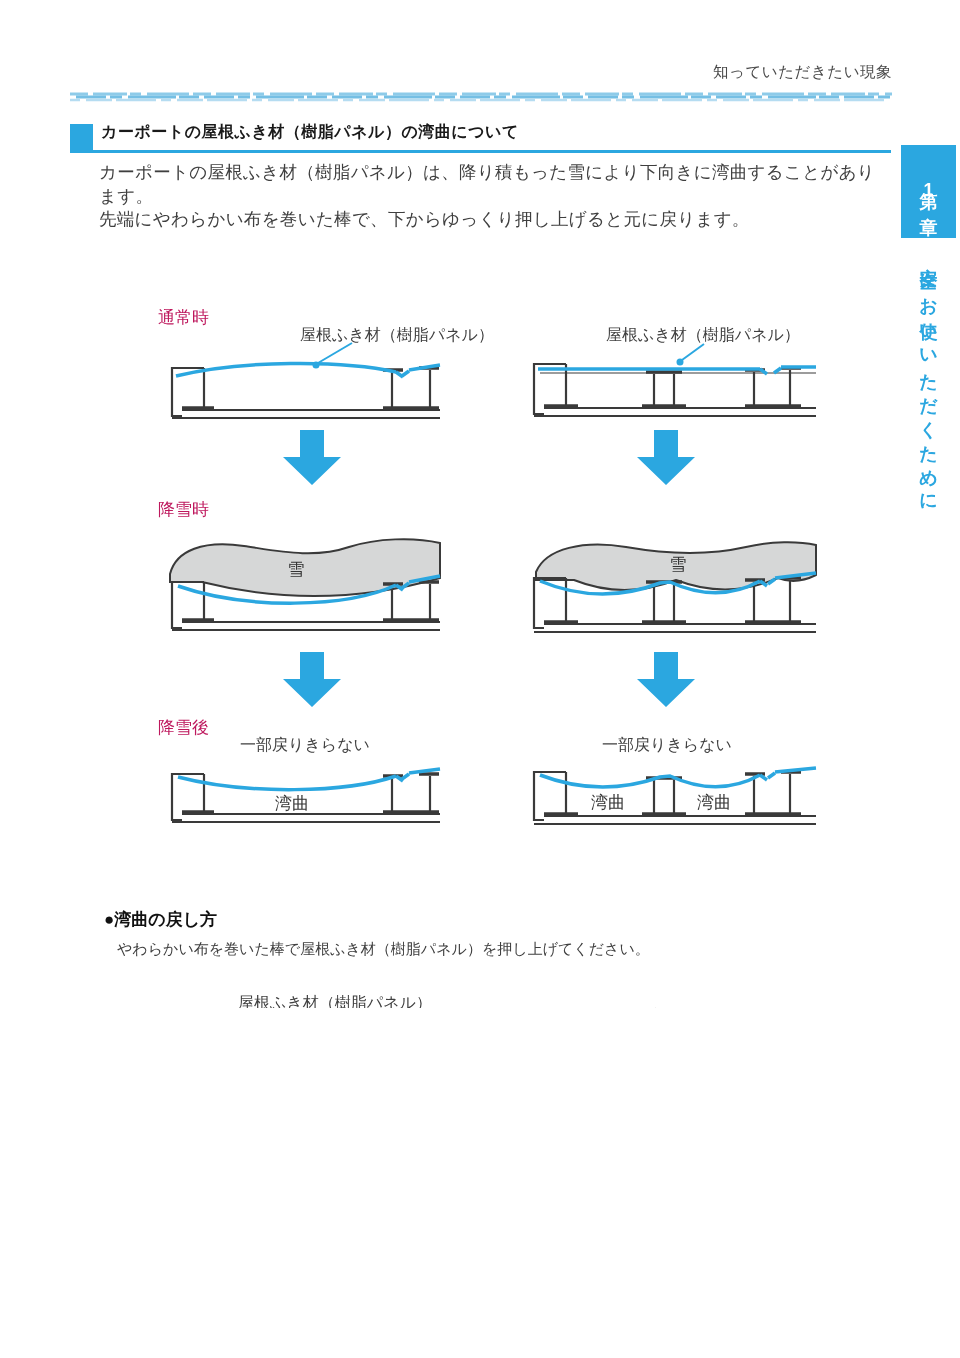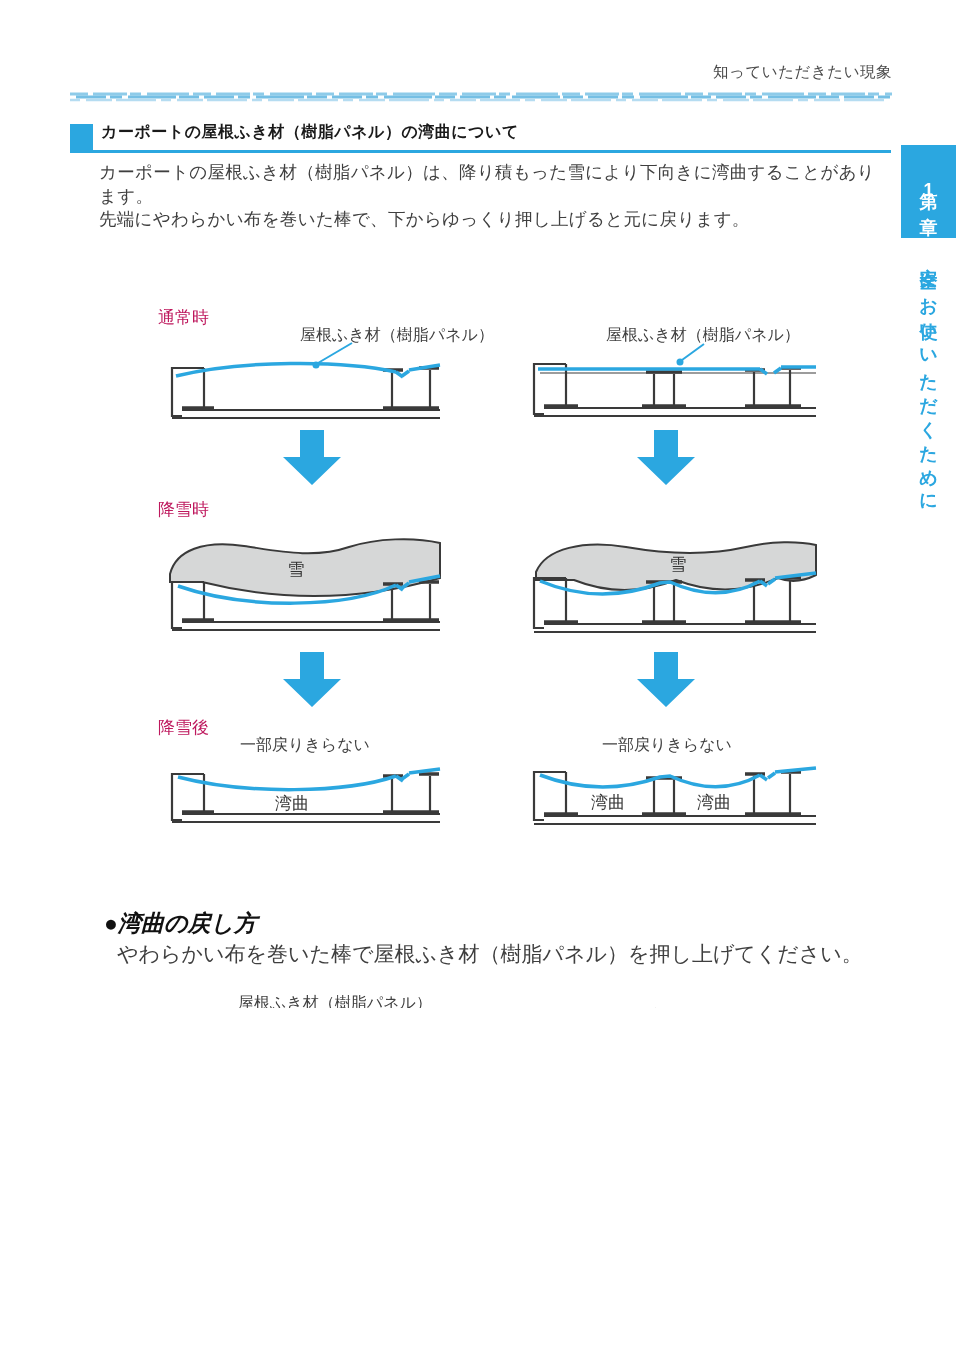--- a/index.html
+++ b/index.html
@@ -11,22 +11,22 @@
   .title-marker{left:70px;top:124px;width:23px;height:27px;background:#2BA7E0;}
   .section-title{left:101px;top:122px;font-size:16px;font-weight:bold;color:#1a1a1a;letter-spacing:.5px;}
   .title-underline{left:70px;top:150px;width:821px;height:2.5px;background:#2BA7E0;}
   .body-text{left:99px;top:161px;font-size:17.5px;line-height:23.5px;color:#3f3f3f;letter-spacing:.3px;}
   .chapter-box{left:901px;top:145px;width:55px;height:93px;background:#2BA7E0;display:flex;align-items:center;justify-content:center;}
   .chapter-box span{writing-mode:vertical-rl;text-orientation:upright;color:#fff;font-size:18px;font-weight:bold;letter-spacing:3px;}
   .side-tab{left:901px;top:254px;width:55px;height:300px;display:flex;justify-content:center;}
   .side-tab span{writing-mode:vertical-rl;text-orientation:upright;color:#2BA7E0;font-size:18px;font-weight:bold;letter-spacing:3.5px;}
   .stage-label{font-size:17px;color:#be185d;}
   .fig-label{font-size:16px;color:#404040;text-align:right;}
-  .fix-heading{left:104px;top:908px;font-size:23px;font-weight:bold;color:#111;font-style:italic;}
-  .fix-body{left:117px;top:940px;font-size:21px;color:#3f3f3f;}
+  .fix-heading{left:104px;top:908px;font-size:17px;font-weight:bold;color:#111;}
+  .fix-body{left:117px;top:940px;font-size:15px;color:#3f3f3f;}
   .page-number{left:880px;top:1310px;width:56px;text-align:center;font-size:21px;font-weight:normal;color:#0f172a;}
   svg .dark{stroke:#3a3a3a;stroke-width:2.2;fill:none;}
   svg .plate{stroke:#3a3a3a;stroke-width:3.5;fill:none;}
   svg .thin{stroke:#3a3a3a;stroke-width:1.2;fill:none;}
   svg .blue{stroke:#2BA7E0;stroke-width:3.5;fill:none;}
   svg .snow{fill:#D6D7D7;stroke:#3a3a3a;stroke-width:2;}
   svg text{font-family:"Liberation Sans","DejaVu Sans",sans-serif;font-size:17px;fill:#333;}
   .leader line{stroke:#2BA7E0;stroke-width:2;}
   .leader circle{fill:#2BA7E0;}
 </style>

